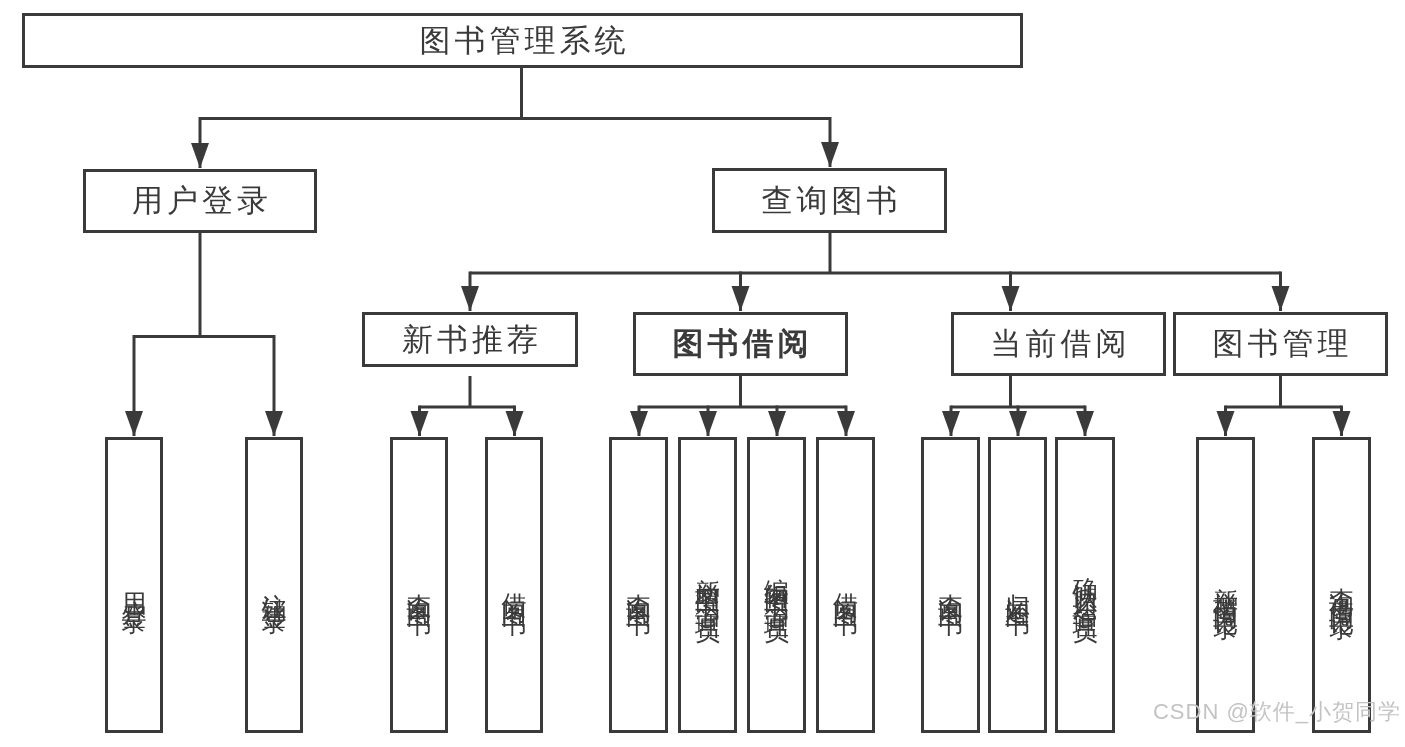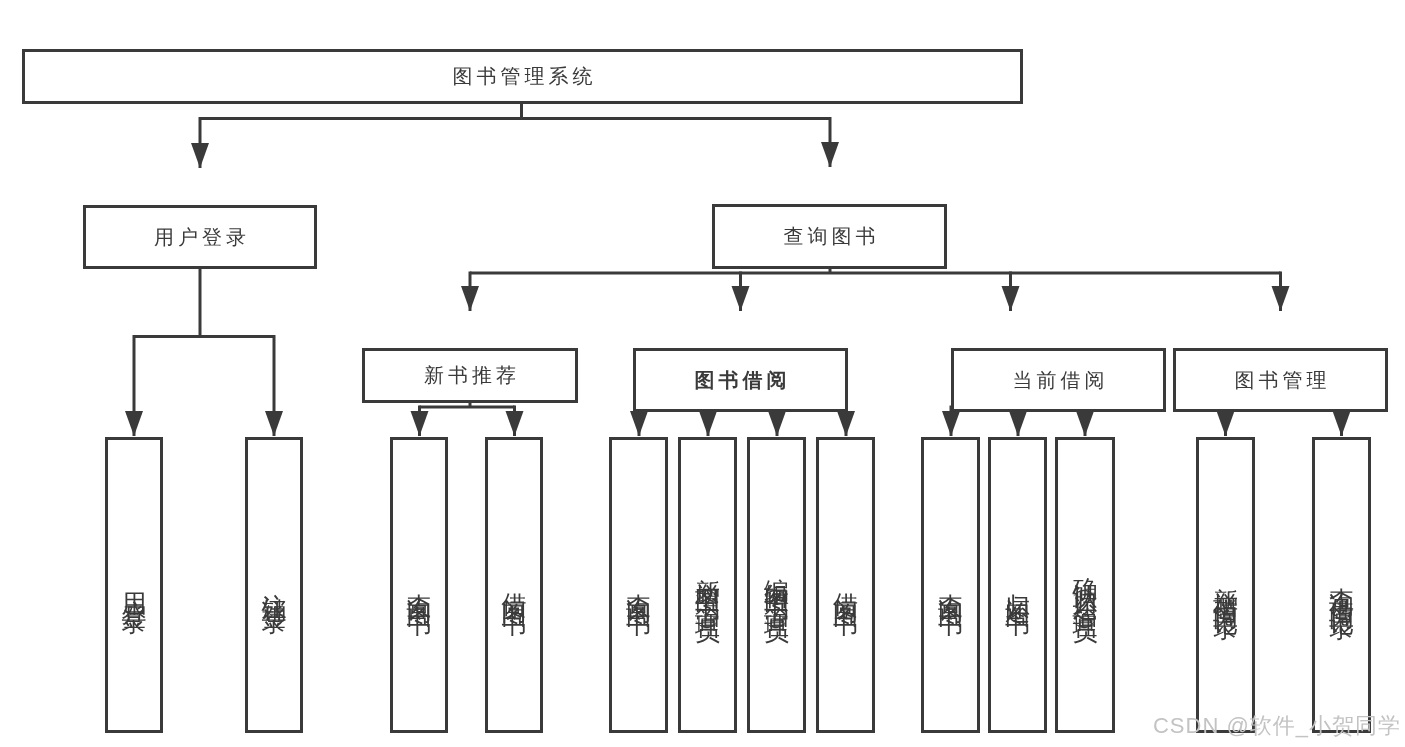--- a/index.html
+++ b/index.html
@@ -28,38 +28,37 @@
     box-sizing: border-box;
     border: 3px solid #3a3a3a;
     background: #ffffff;
     display: flex;
     align-items: center;
     justify-content: center;
     color: #3a3a3a;
     z-index: 1;
   }
   .node.h {
-    font-size: 20px;
+    font-size: 31px;
     letter-spacing: 4px;
     text-indent: 4px;
     white-space: nowrap;
-    margin-top: 36px;
   }
   .node.v {
     writing-mode: vertical-rl;
     text-orientation: mixed;
     font-size: 25px;
     letter-spacing: 6px;
     line-height: 1;
     white-space: nowrap;
   }
   .watermark {
     position: absolute;
     right: 4px;
-    bottom: 6px;
+    bottom: 20px;
     font-size: 22px;
     color: #c3c3c3;
     letter-spacing: 1px;
     z-index: 2;
     white-space: nowrap;
     margin-top: 44px;
   }
 </style>
 </head>
 <body>

